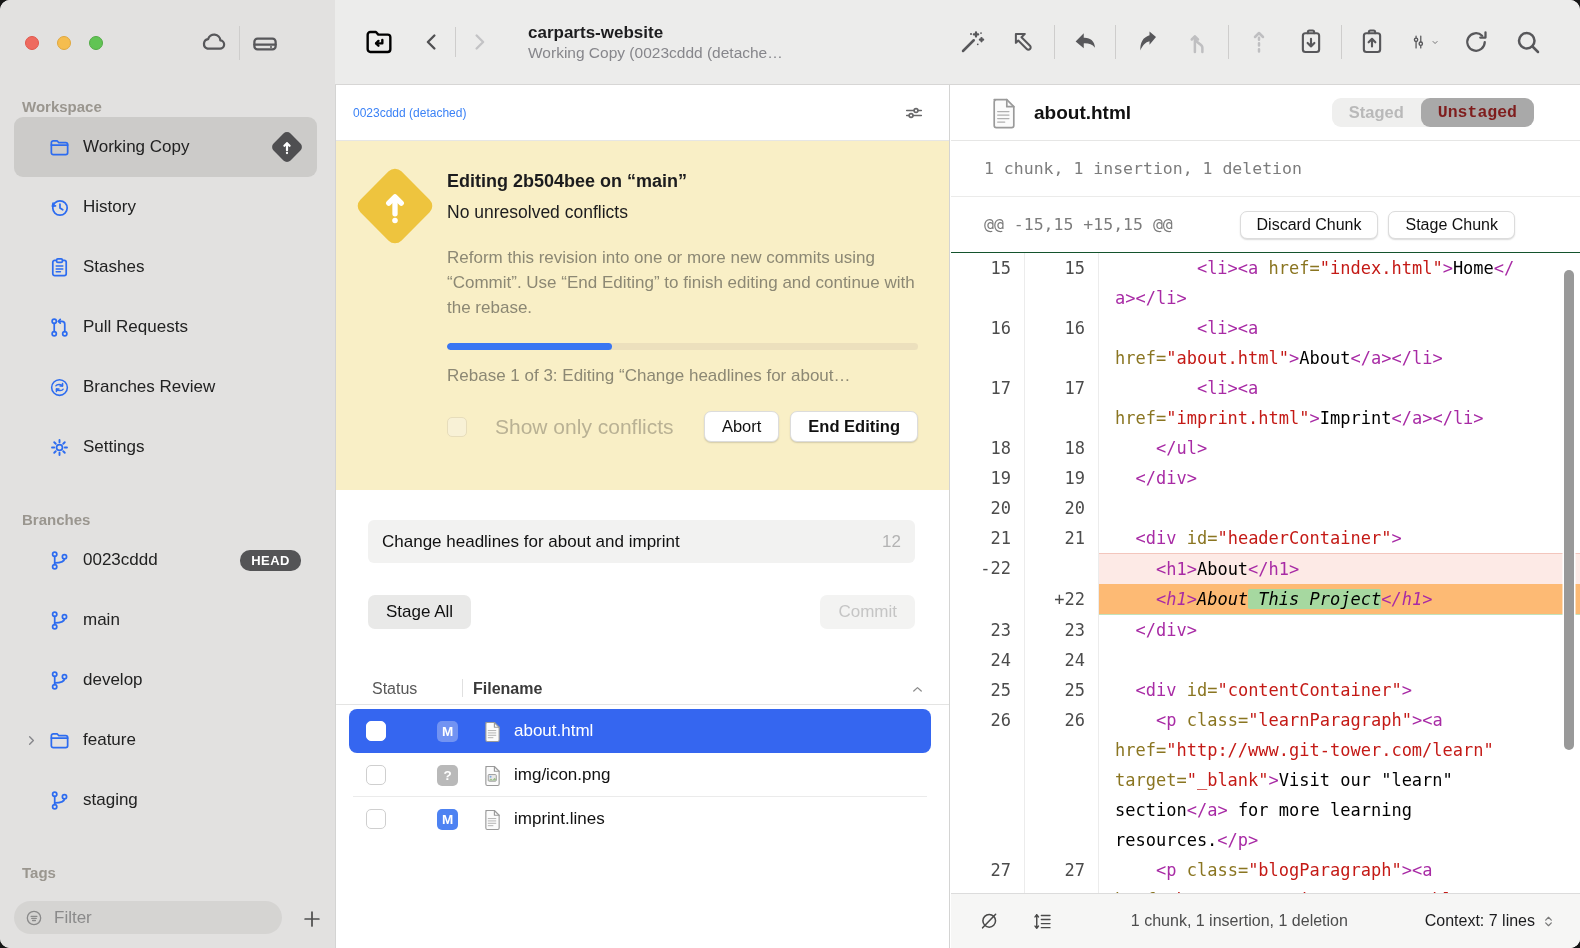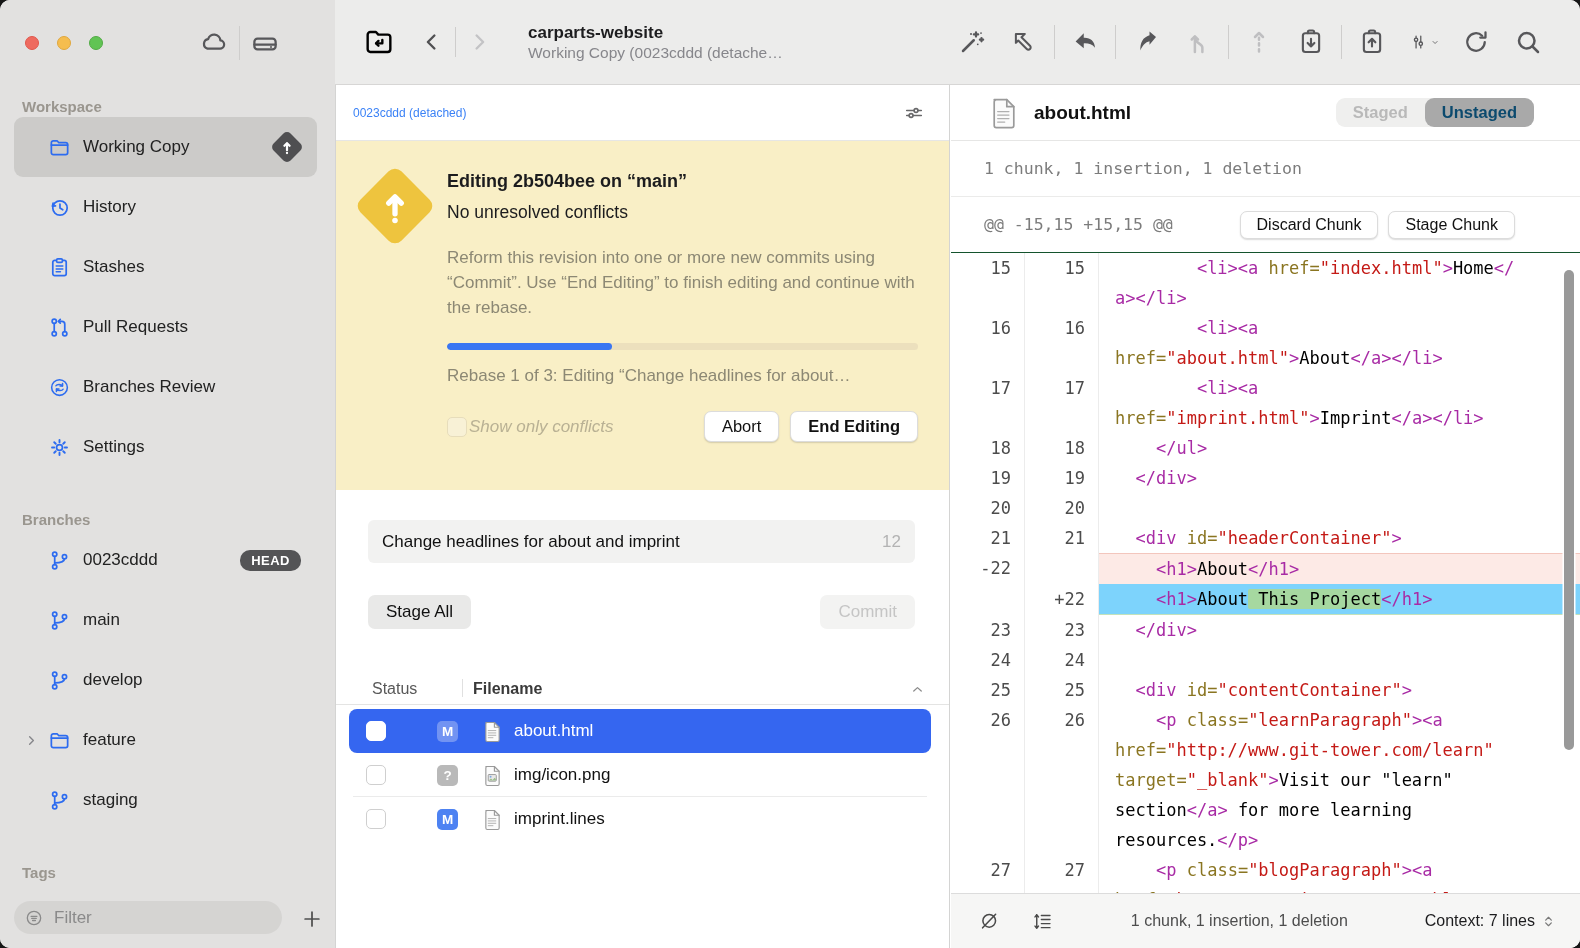--- a/index.html
+++ b/index.html
@@ -56,21 +56,21 @@
   .diamond-wrap svg{transform:rotate(-45deg);width:100%;height:100%;}
   .b-body{position:absolute;left:111px;top:30px;width:478px;}
   .b-title{font-size:18px;font-weight:700;color:#1c1c1e;}
   .b-sub{font-size:17.5px;color:#1c1c1e;margin-top:10px;}
   .b-desc{font-size:17px;color:#8c8874;margin-top:22px;line-height:25px;width:472px;}
   .progress{margin-top:23px;width:471px;height:7px;border-radius:4px;background:#ece0bd;overflow:hidden;}
   .progress .fill{height:100%;background:#3a76f2;border-radius:4px;}
   .b-label{font-size:17px;color:#8c8874;margin-top:16px;width:480px;white-space:nowrap;overflow:hidden;}
   .b-actions{margin-top:25px;width:471px;display:flex;align-items:center;}
   .cbx{width:20px;height:20px;border-radius:5px;background:#f8f1d6;border:1px solid #e7ddbb;flex:none;}
-  .cbx-lbl{font-size:17px;color:#b9b194;margin-left:2px;font-style:italic;}
+  .cbx-lbl{font-size:21px;color:#b9b194;margin-left:28px;}
   .btn{background:#fff;border:1px solid #dcdcdc;box-shadow:0 1px 1.5px rgba(0,0,0,.15);border-radius:7px;font-size:16.5px;color:#111;padding:5px 17px;font-family:inherit;}
   .b-actions .btn.abort{margin-left:auto;}
   .b-actions .btn.endedit{margin-left:11px;font-weight:600;}
   .commitfield{margin:30px 34px 0 32px;height:43px;background:#f2f2f1;border-radius:6px;display:flex;align-items:center;padding:0 14px;}
   .commitfield .msg{font-size:17px;color:#111;}
   .commitfield .counter{margin-left:auto;font-size:17px;color:#b3b3b3;}
   .btnrow{margin:32px 34px 0 32px;display:flex;}
   .btn-gray{background:#e9e9e8;border:none;border-radius:7px;font-size:17px;color:#111;padding:7px 18px;font-family:inherit;}
   .btn-commit{margin-left:auto;background:#f3f3f2;border:none;border-radius:7px;font-size:17px;color:#c5c5c5;padding:7px 18px;font-family:inherit;}
   .ft-head{margin-top:45px;height:31px;border-bottom:1px solid #e4e4e3;display:flex;align-items:center;position:relative;}
@@ -90,35 +90,35 @@
   .frow.selected .fname{color:#fff;}
 
   
   .diffp{position:absolute;top:85px;left:951px;width:629px;height:863px;background:#fff;}
   .d-head{height:56px;border-bottom:1px solid #e6e6e5;display:flex;align-items:center;padding:0 46px 0 39px;}
   .d-head .dicon{width:28px;height:34px;display:inline-flex;flex:none;}
   .d-head .dname{font-size:19px;font-weight:700;color:#111;margin-left:16px;}
   .segmented{margin-left:auto;background:#efefee;border-radius:9px;display:flex;}
   .seg{font-size:16.5px;font-weight:600;padding:5px 17px;border-radius:9px;border:none;background:none;font-family:inherit;}
   .seg.inactive{color:#b9b9b9;}
-  .seg.active{background:#a9a9a9;color:#0c4a6e;}
+  .seg.active{background:#a9a9a9;color:#7f1d1d;font-family:Liberation Mono, monospace;}
   .mono{font-family:"DejaVu Sans Mono","Liberation Mono",monospace;}
   .d-summary{height:56px;line-height:56px;border-bottom:1px solid #ebebea;font-size:16.5px;color:#7c7c7c;padding-left:33px;}
   .d-chunkbar{height:56px;border-bottom:1px solid #14532d;display:flex;align-items:center;padding:0 65px 0 33px;}
   .d-chunkbar .chdr{font-size:16.5px;color:#7c7c7c;}
   .d-chunkbar .btn{padding:4px 16px;font-size:16px;}
   .d-chunkbar .btn.discard{margin-left:auto;}
   .d-chunkbar .btn.stagec{margin-left:10px;}
   .d-code{position:absolute;top:168px;left:0;right:0;bottom:55px;overflow:hidden;}
   .dl{display:flex;align-items:stretch;min-height:30px;}
   .g{width:74px;flex:none;text-align:right;padding-right:13px;font-size:17px;line-height:30px;color:#4c4c4c;background:#fff;border-right:1px solid #ececec;}
   .dcode{flex:1;padding-left:16px;font-size:17px;line-height:30px;color:#000;}
   .dcode .cw{display:block;max-width:39.6ch;white-space:pre-wrap;overflow-wrap:break-word;min-height:30px;}
   .dl.del .dcode{background:#fdeae6;border-top:1px solid #f3c6bd;}
-  .dl.ins .dcode{background:#7dd3fc;border-bottom:1px solid #c3e2bb;}
+  .dl.ins .dcode{background:#fdba74;border-bottom:1px solid #c3e2bb;font-style:italic;}
   .tk-t{color:#a82ba5;}
   .tk-a{color:#8a7521;}
   .tk-s{color:#c41a16;}
   .hl-ins{background:#a6d8a0;border-radius:2px;}
   .d-scrollthumb{position:absolute;right:6px;top:185px;width:10px;height:480px;border-radius:5px;background:#999;box-shadow:0 0 0 1.5px #fff;}
   .d-foot{position:absolute;left:0;right:0;bottom:0;height:55px;background:#f6f6f5;border-top:1px solid #dcdcdc;display:flex;align-items:center;padding:0 24px 0 27px;}
   .d-foot .fic{width:23px;height:23px;color:#4a4a4a;display:inline-flex;flex:none;}
   .d-foot .fic.second{margin-left:30px;}
   .d-foot .fsum{flex:1;text-align:center;font-size:16px;color:#4d4d4d;}
   .d-foot .fctx{font-size:16px;color:#1c1c1e;display:flex;align-items:center;}

